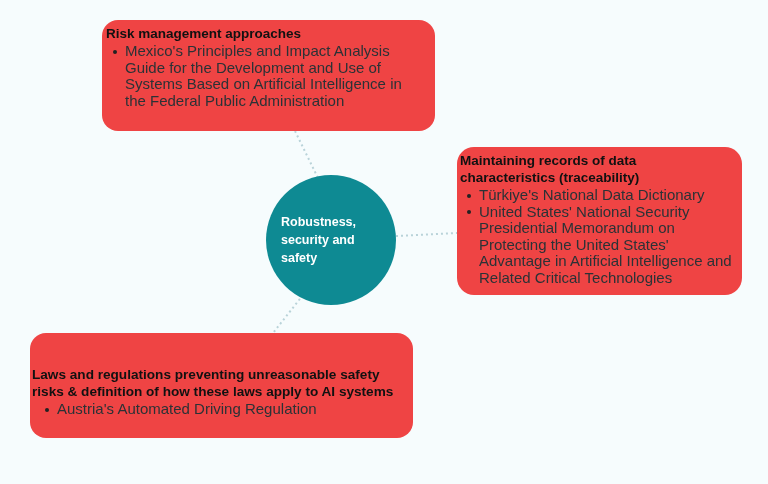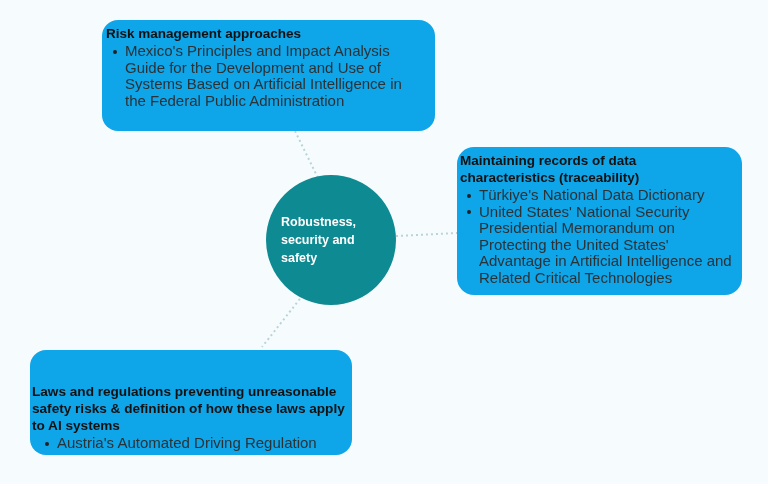--- a/index.html
+++ b/index.html
@@ -5,21 +5,21 @@
     html, body { margin: 0; padding: 0; }
     body {
       width: 768px; height: 484px; position: relative; overflow: hidden;
       background: #f6fcfd;
       font-family: "Liberation Sans", sans-serif;
       color: #1a1a1a;
     }
     .connectors { position: absolute; left: 0; top: 0; width: 768px; height: 484px; }
     .box {
       position: absolute;
-      background: #0ea5e9;
+      background: #ef4444;
       border-radius: 16px;
       box-sizing: border-box;
     }
     .box .title {
       font-weight: bold;
       font-size: 13.5px;
       line-height: 17px;
       color: #111;
     }
     .box ul {
@@ -36,21 +36,21 @@
     .box li::before {
       content: "";
       position: absolute;
       left: -12px; top: 6.5px;
       width: 4px; height: 4px;
       background: #222;
       border-radius: 50%;
     }
     #box-top { left: 102px; top: 20px; width: 333px; height: 111px; padding: 5px 10px 0 4px; }
     #box-right { left: 457px; top: 147px; width: 285px; height: 148px; padding: 5px 10px 0 3px; border-radius: 17px; }
-    #box-bottom { left: 30px; top: 350px; width: 322px; height: 105px; padding: 33px 6px 16px 2px; }
+    #box-bottom { left: 30px; top: 333px; width: 383px; height: 105px; padding: 33px 6px 16px 2px; }
     #box-bottom ul { padding-left: 25px; }
     #box-bottom .title { font-size: 13.6px; }
     .hub {
       position: absolute;
       left: 266px; top: 175px;
       width: 130px; height: 130px;
       border-radius: 50%;
       background: #0e8a93;
       display: flex; align-items: center; justify-content: center;
       text-align: left;

